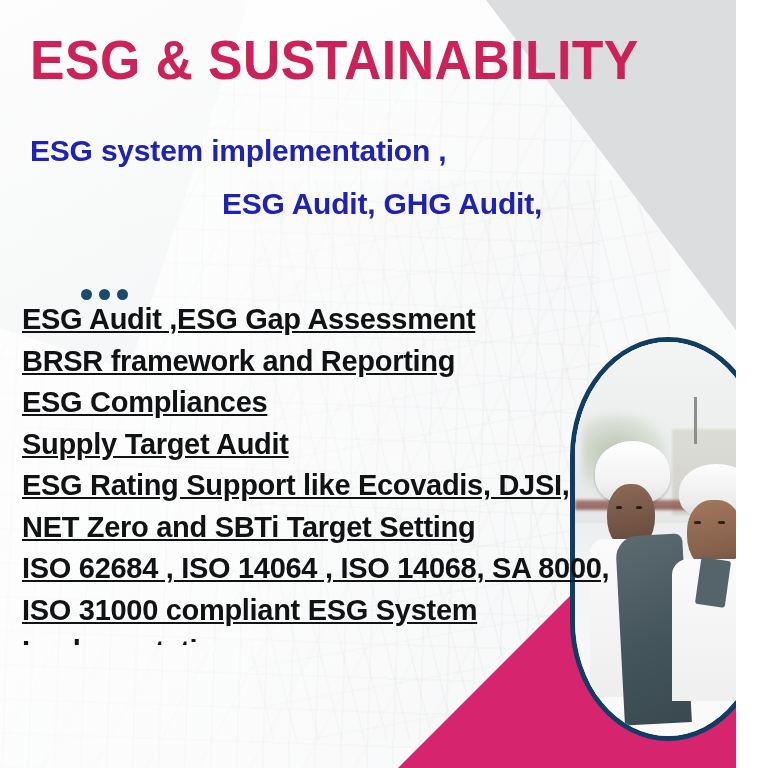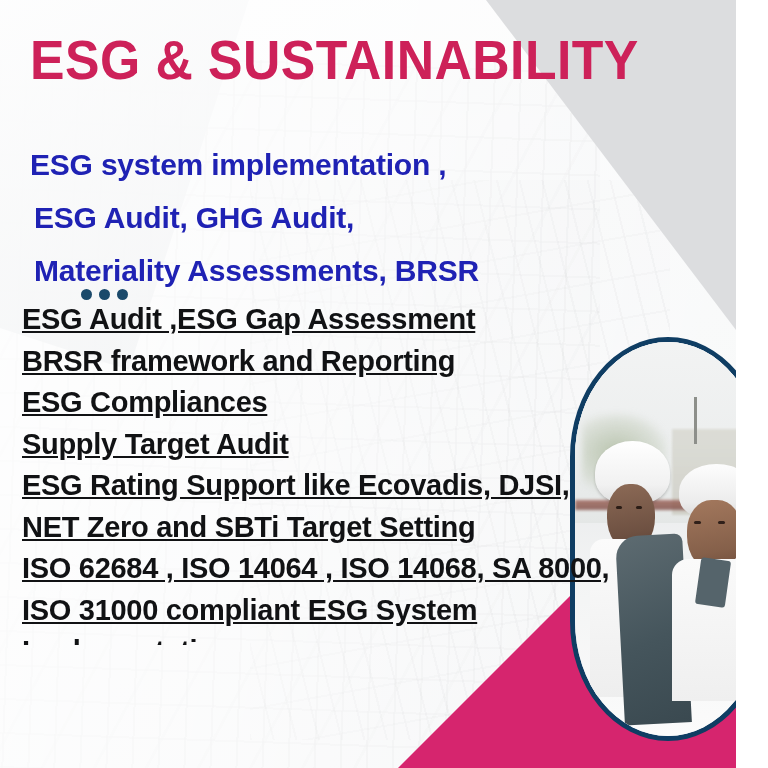--- a/index.html
+++ b/index.html
@@ -91,31 +91,31 @@
     font-family: "Liberation Sans", sans-serif;
     transform: scaleX(.94);
     transform-origin: left top;
     white-space: nowrap;
   }
 
   
   .subtitle {
     position: absolute;
     left: 30px;
-    top: 138px;
+    top: 124px;
     width: 700px;
     font-size: 30px;
     line-height: 53px;
     font-weight: 700;
     color: #1f22b4;
     letter-spacing: -.2px;
     white-space: nowrap;
   }
   .subtitle div { margin: 0; }
-  .sub-l2, .sub-l3 { padding-left: 4px; }
+  .sub-l2, .sub-l3 { padding-left: 4px; text-align: center; }
 
   
   .dots {
     position: absolute;
     left: 81px;
     top: 289px;
     display: flex;
     gap: 7px;
   }
   .dots span {
@@ -316,21 +316,20 @@
       <div class="ph-b-shirt"></div>
       <div class="ph-b-collar"></div>
     </div>
   </div>
 
   <div class="title">ESG &amp; SUSTAINABILITY</div>
 
   <div class="subtitle">
     <div class="sub-l1">ESG system implementation ,</div>
     <div class="sub-l2">ESG Audit, GHG Audit,</div>
-    <div class="sub-l3">Materiality Assessments, BRSR</div>
   </div>
 
   <div class="dots">
     <span></span>
     <span></span>
     <span></span>
   </div>
 
   <div class="services">
     <div class="item">ESG Audit ,ESG Gap Assessment</div>

